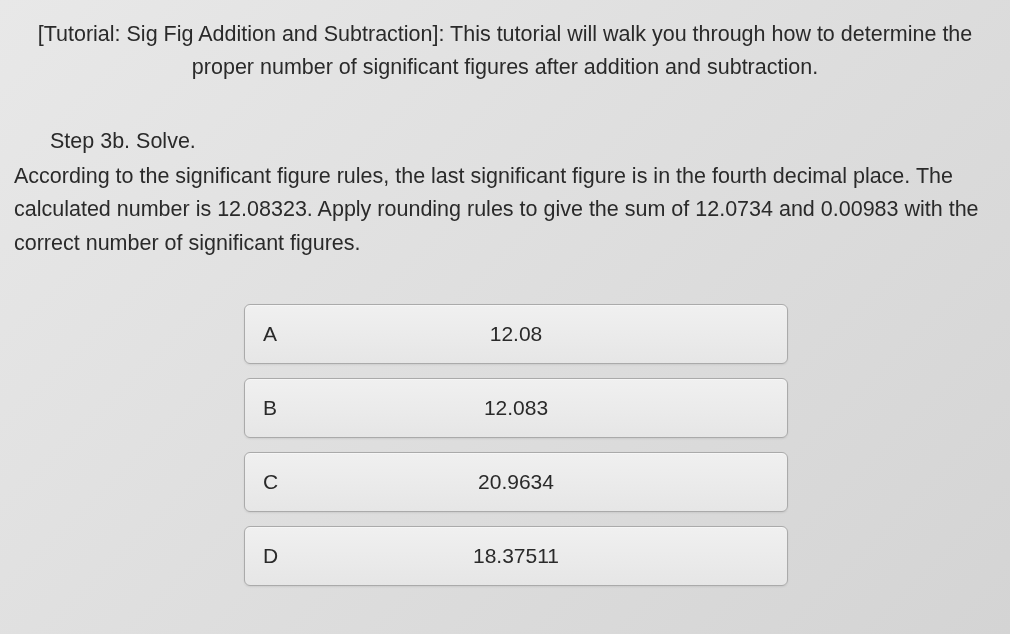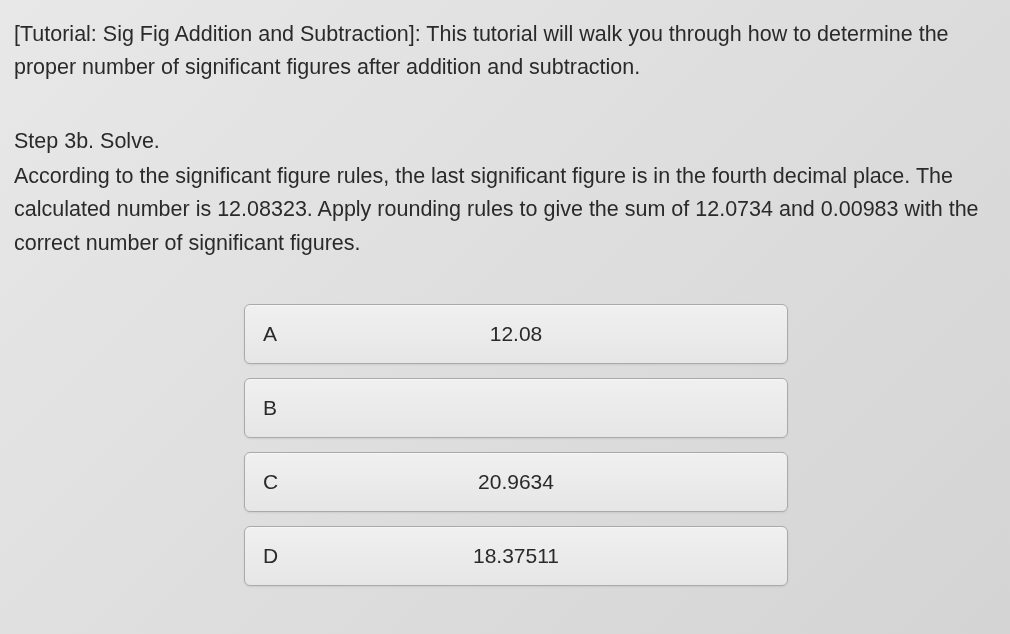--- a/index.html
+++ b/index.html
@@ -13,23 +13,25 @@
       font-family: -apple-system, BlinkMacSystemFont, "Segoe UI", Helvetica, Arial, sans-serif;
       background: linear-gradient(135deg, #e8e8e8 0%, #dedede 50%, #d4d4d4 100%);
       padding: 18px 14px 18px 14px;
       color: #2a2a2a;
       font-size: 21.5px;
       line-height: 1.55;
       overflow: hidden;
     }
     .intro {
       margin-bottom: 40px;
+      text-align: center;
     }
     .step-heading {
       margin-bottom: 2px;
+      margin-left: 36px;
     }
     .question-text {
       margin-bottom: 44px;
     }
     .options {
       display: flex;
       flex-direction: column;
       gap: 14px;
       width: 544px;
       margin-left: 230px;
@@ -67,20 +69,21 @@
 
 <div class="question-text">According to the significant figure rules, the last significant figure is in the fourth decimal place. The calculated number is 12.08323. Apply rounding rules to give the sum of 12.0734 and 0.00983 with the correct number of significant figures.</div>
 
 <div class="options">
   <div class="option">
     <span class="option-letter">A</span>
     <span class="option-value">12.08</span>
   </div>
   <div class="option">
     <span class="option-letter">B</span>
+    <span class="option-value">12.083</span>
   </div>
   <div class="option">
     <span class="option-letter">C</span>
     <span class="option-value">20.9634</span>
   </div>
   <div class="option">
     <span class="option-letter">D</span>
     <span class="option-value">18.37511</span>
   </div>
 </div>

